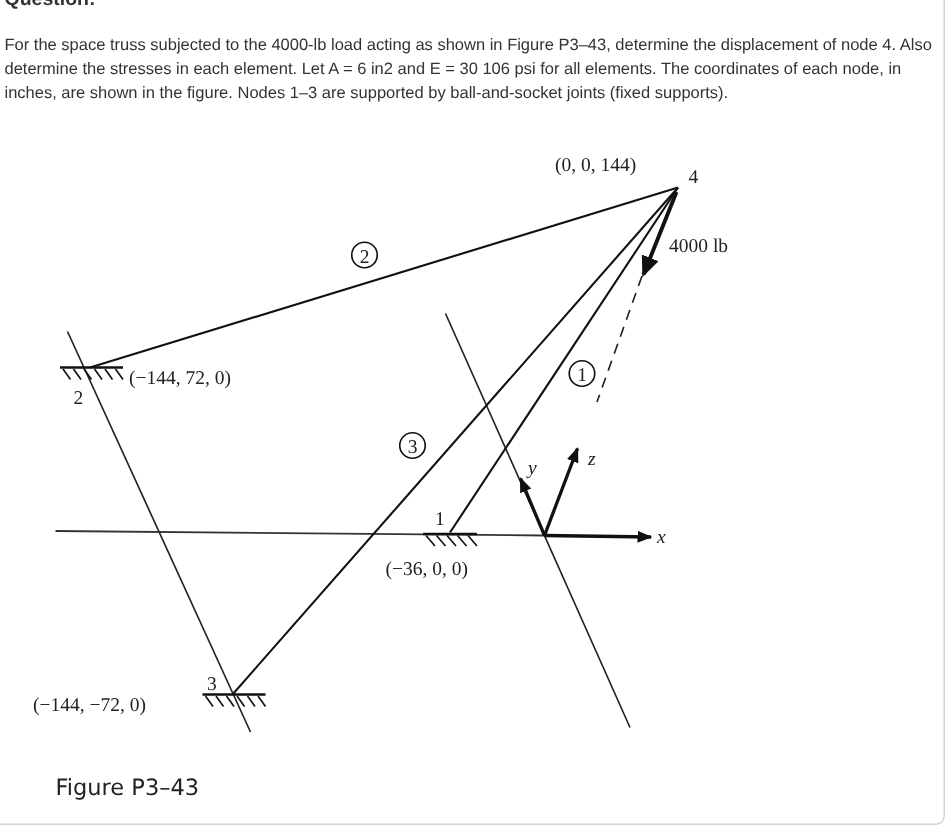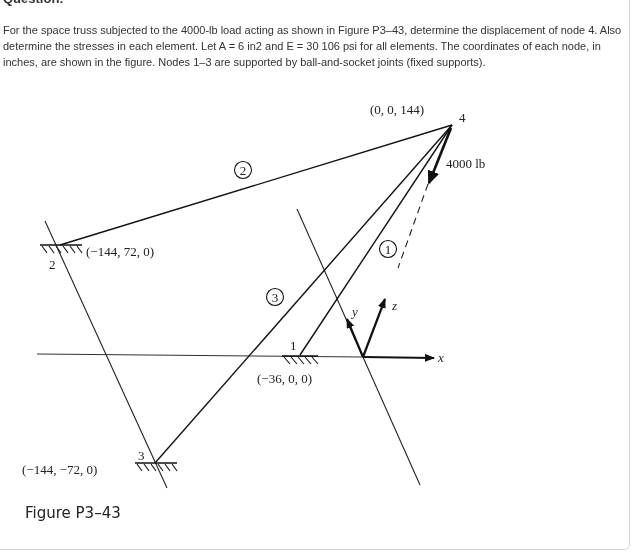--- a/index.html
+++ b/index.html
@@ -60,21 +60,21 @@
       font-family: "Liberation Serif", "DejaVu Serif", serif;
       fill: #222;
     }
     .caption {
       position: absolute;
       left: 25px;
       top: 504px;
       font-family: "DejaVu Sans", sans-serif;
       font-size: 15px;
       color: #222;
-      margin: 0;
+      margin: 12px;
     }
   </style>
 </head>
 <body>
 
 <div class="card"></div>
 
 <p class="heading">Question:</p>
 
 <p class="question">For the space truss subjected to the 4000-lb load acting as shown in Figure P3–43, determine the displacement of node 4. Also determine the stresses in each element. Let A = 6 in2 and E = 30 106 psi for all elements. The coordinates of each node, in inches, are shown in the figure. Nodes 1–3 are supported by ball-and-socket joints (fixed supports).</p>

